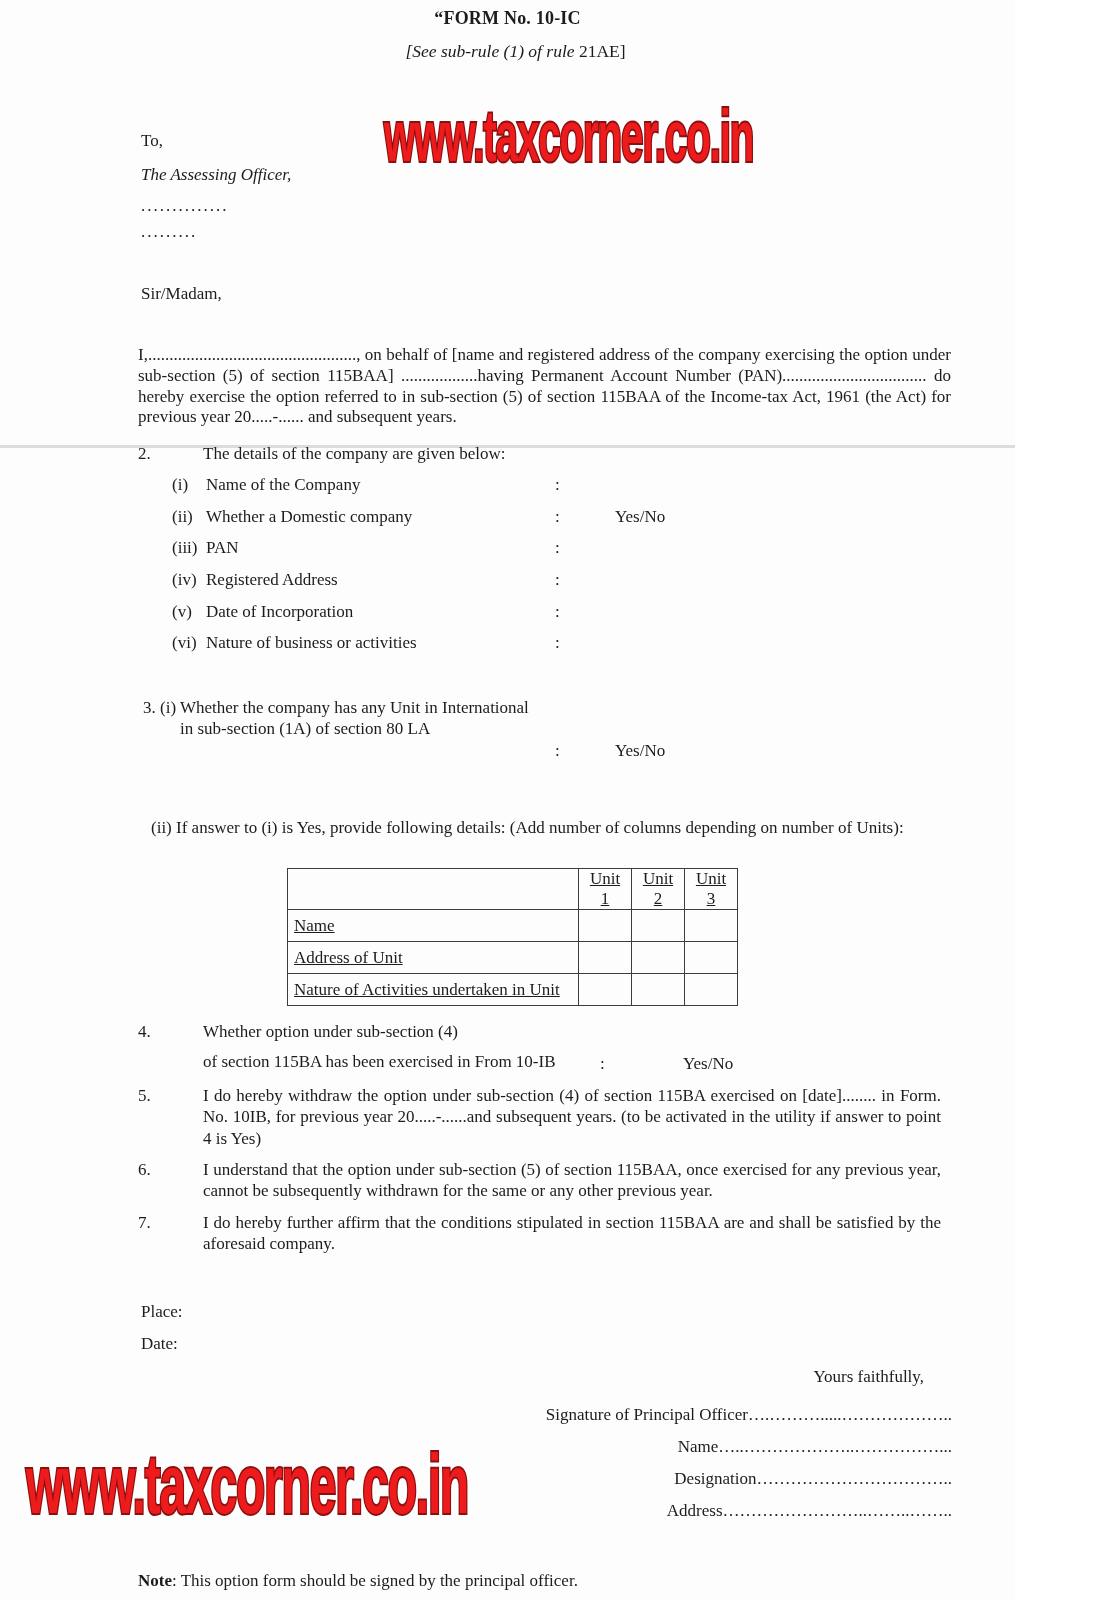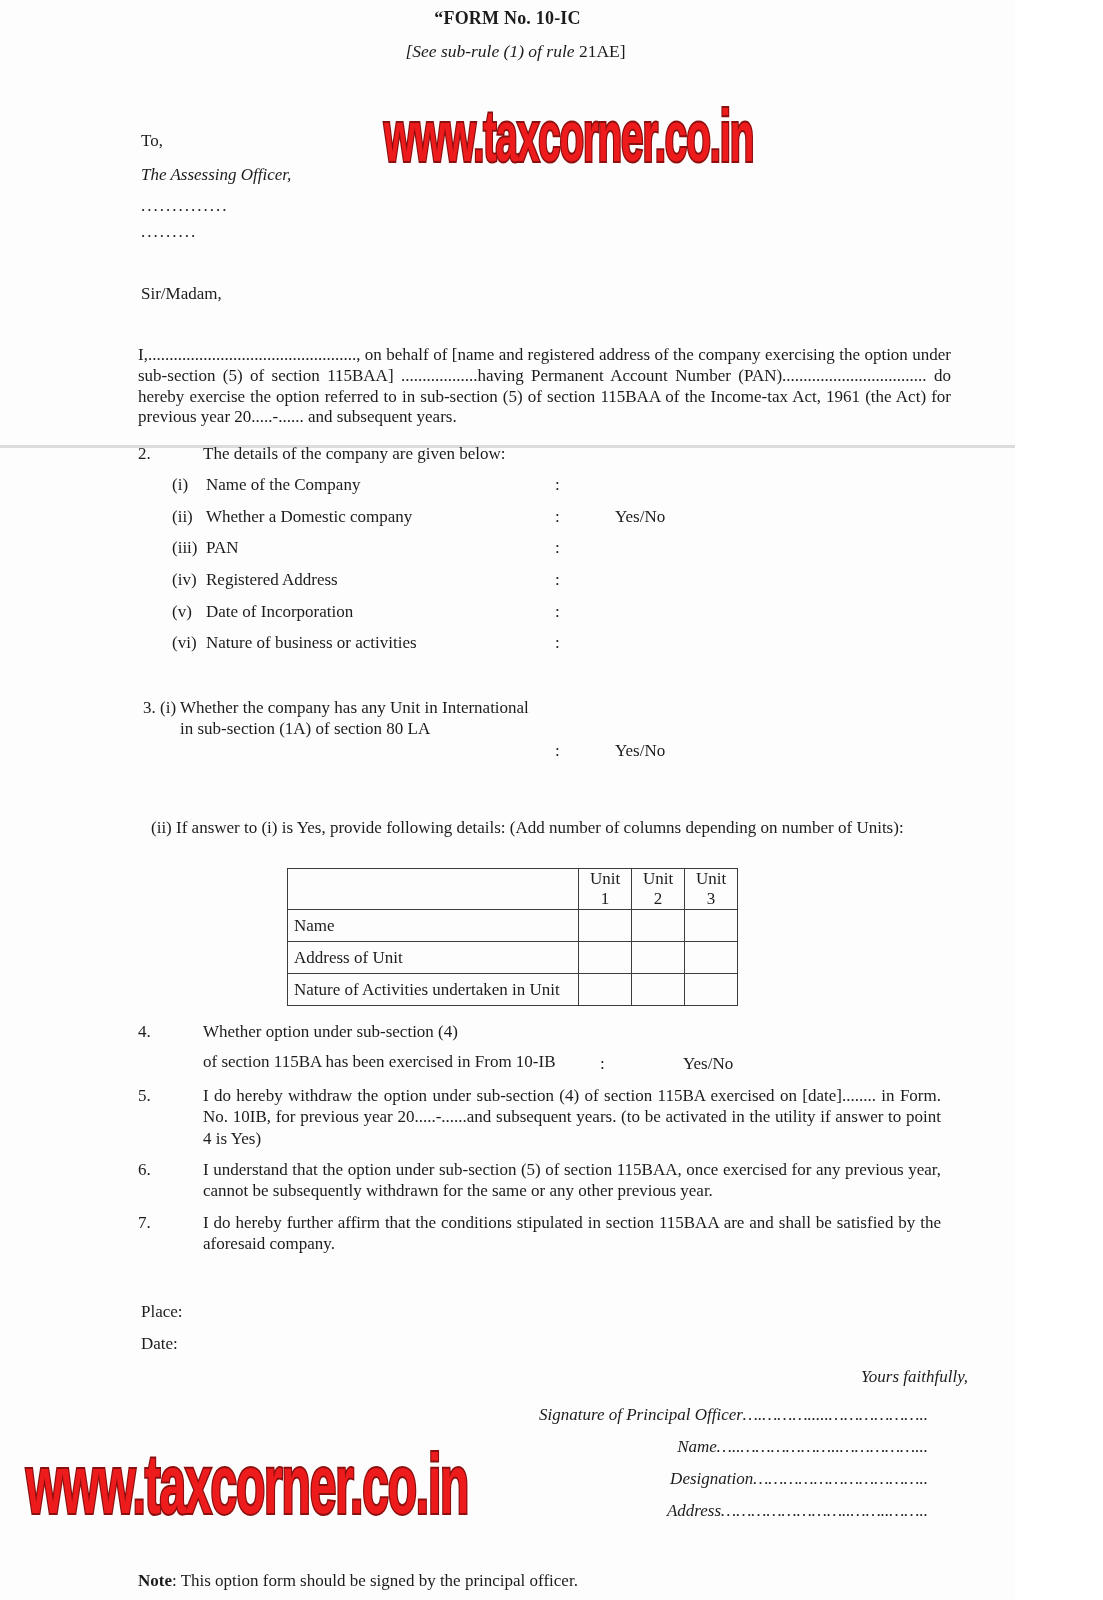--- a/index.html
+++ b/index.html
@@ -61,21 +61,21 @@
   }
 
   .sec3 { left:143px; top:697px; width:620px; line-height:21.3px; }
   .sec3 .indent { padding-left:37px; }
   .sec3-colon { position:absolute; left:412px; top:43px; }
   .sec3-value { position:absolute; left:472px; top:43px; }
 
   .sec3-ii { left:151px; top:817px; width:799px; line-height:21.3px; }
 
   .unit-table { left:287px; top:868px; border-collapse:collapse; table-layout:fixed; }
-  .unit-table td { border:1.4px solid #3c3c3c; font-size:17px; padding:0 6px; }
+  .unit-table td { border:1.4px solid #3c3c3c; font-size:17px; padding:0 6px;text-decoration:underline; }
   .unit-table .hdr { text-align:center; height:28px; }
   .unit-table .lbl { height:31px; }
   .col-label { width:291px; } .col-u { width:53px; }
 
   .sec4 { left:138px; top:1022px; width:760px; }
   .sec4-line2 { margin-left:65px; margin-top:10px; }
   .sec4-colon { position:absolute; left:462px; top:32px; }
   .sec4-value { position:absolute; left:545px; top:32px; }
 
   .para-block {
@@ -84,24 +84,24 @@
     line-height:21.4px;
   }
   .para-block .ptext { text-align:justify; }
   .sec5 { top:1085px; }
   .sec6 { top:1159px; }
   .sec7 { top:1212px; }
 
   .place { left:141px; top:1302px; }
   .date  { left:141px; top:1334px; }
 
-  .closing { left:568px; top:1367px; width:400px; text-align:right;font-style:italic; }
+  .closing { left:524px; top:1367px; width:400px; text-align:right; }
   .sig-block {
-    left:428px; top:1399px; width:500px;
-    text-align:right; font-style:italic; line-height:32px;
+    left:452px; top:1399px; width:500px;
+    text-align:right; line-height:32px;
   }
 
   .note { left:138px; top:1528px;margin-top:43px; }
 </style>
 </head>
 <body>
 
 <div class="page">
 
   <div class="abs center bold form-no">“FORM No. 10-IC</div>

